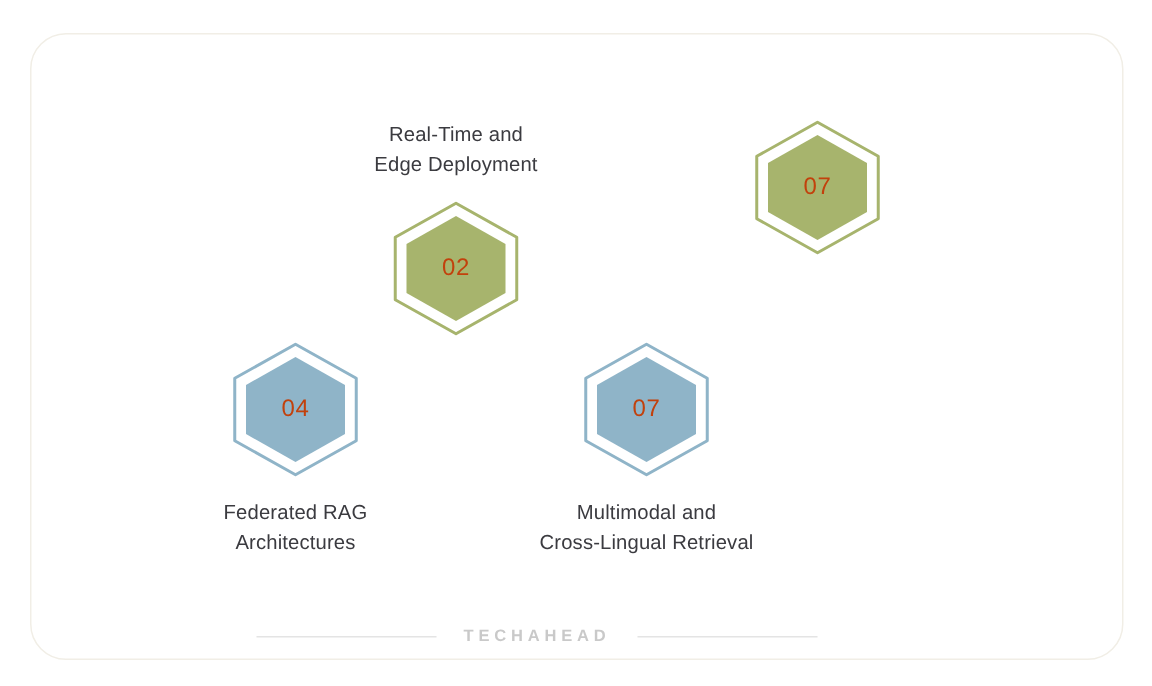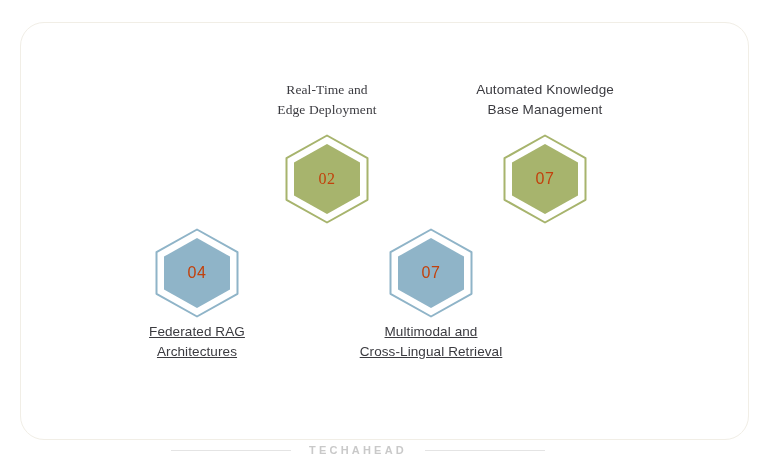--- a/index.html
+++ b/index.html
@@ -71,27 +71,27 @@
   
   .caption {
     font-size: 13.5px;
     line-height: 20px;
     color: #3b3b40;
     letter-spacing: 0.1px;
     white-space: pre-line;
   }
 
   .caption.above { margin-bottom: 14px; }
-  .caption.below { margin-top: 4px; text-decoration: underline; }
+  .caption.below { margin-top: 14px; }
 
   
   #footer {
     position: absolute;
     left: 0;
-    top: 444px;
+    top: 418px;
     width: 716px;
     display: flex;
     align-items: center;
     justify-content: center;
     gap: 18px;
   }
 
   .foot-rule {
     height: 1px;
     width: 120px;
@@ -105,37 +105,35 @@
     font-weight: 700;
   }
 </style>
 </head>
 <body>
 
 <div id="stage">
 
   <div id="card"></div>
 
-  <div class="hex-item" id="item-2" style="left:227px; top:80px;font-family:Liberation Serif, serif;">
+  <div class="hex-item" id="item-2" style="left:204px; top:80px;">
     <div class="caption above">Real-Time and
 Edge Deployment</div>
     <div class="hex-wrap">
       <svg class="hex-outer" viewBox="0 0 86 90">
         <polygon points="43,1.5 83.5,24.2 83.5,65.8 43,88.5 2.5,65.8 2.5,24.2" fill="none" stroke="#a7b46d" stroke-width="2" stroke-linejoin="round"></polygon>
       </svg>
       <svg class="hex-inner" viewBox="0 0 86 90">
         <polygon points="43,10 76,28.6 76,61.4 43,80 10,61.4 10,28.6" fill="#a7b46d" stroke="none" stroke-linejoin="round"></polygon>
       </svg>
       <div class="hex-num">02</div>
     </div>
   </div>
 
   <div class="hex-item" id="item-4" style="left:445px; top:80px;">
-    <div class="caption above">Automated Knowledge
-Base Management</div>
     <div class="hex-wrap">
       <svg class="hex-outer" viewBox="0 0 86 90">
         <polygon points="43,1.5 83.5,24.2 83.5,65.8 43,88.5 2.5,65.8 2.5,24.2" fill="none" stroke="#a7b46d" stroke-width="2" stroke-linejoin="round"></polygon>
       </svg>
       <svg class="hex-inner" viewBox="0 0 86 90">
         <polygon points="43,10 76,28.6 76,61.4 43,80 10,61.4 10,28.6" fill="#a7b46d" stroke="none" stroke-linejoin="round"></polygon>
       </svg>
       <div class="hex-num">07</div>
     </div>
   </div>

